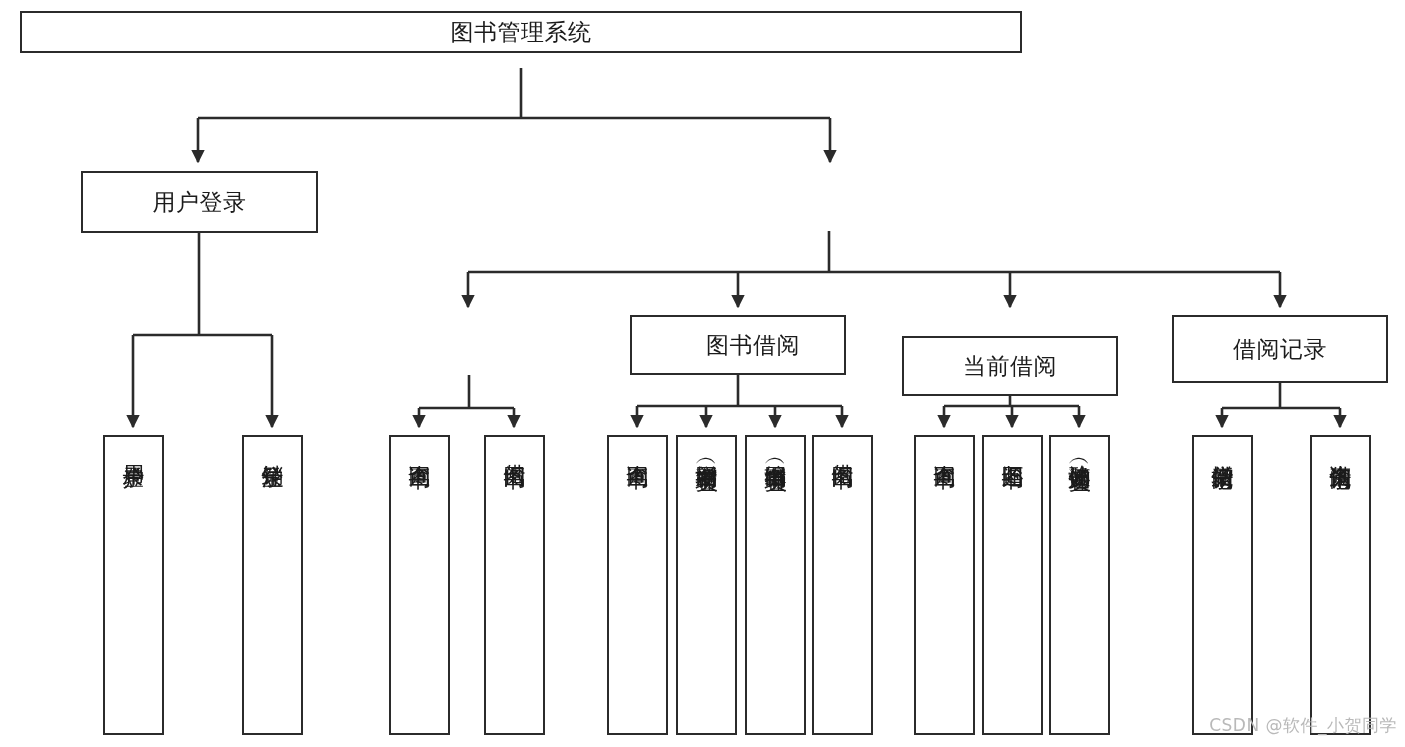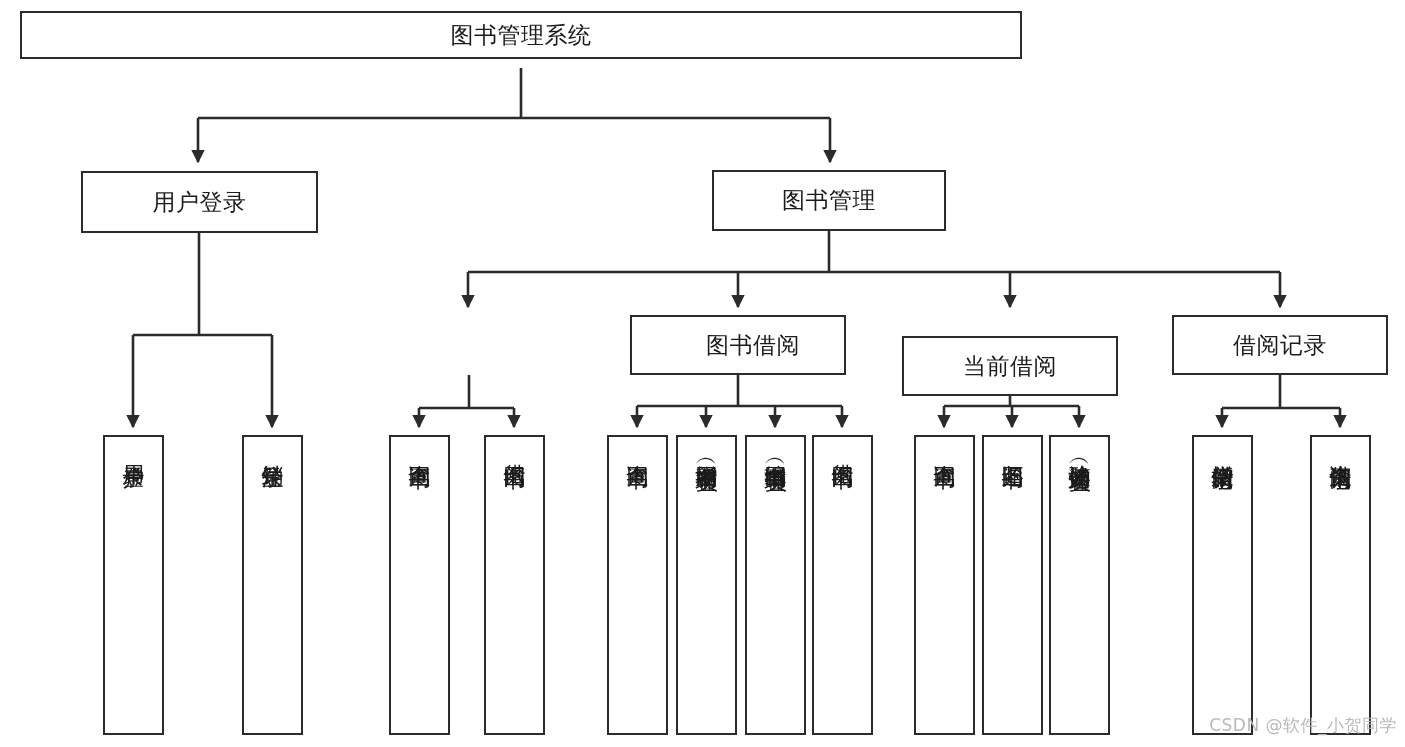--- a/index.html
+++ b/index.html
@@ -118,42 +118,39 @@
       <path d="M 1012 406 L 1012 427" marker-end="url(#arrow)"></path>
       <path d="M 1079 406 L 1079 427" marker-end="url(#arrow)"></path>
 
       <path d="M 1280 375 L 1280 408"></path>
       <path d="M 1222 408 L 1340 408"></path>
       <path d="M 1222 408 L 1222 427" marker-end="url(#arrow)"></path>
       <path d="M 1340 408 L 1340 427" marker-end="url(#arrow)"></path>
     </g>
   </svg>
 
-  <div class="node h" style="left:20px; top:11px; width:1002px; height:48px;">
+  <div class="node h" style="left:20px; top:11px; width:1002px; height:42px;">
     <span class="label">图书管理系统</span>
   </div>
 
   <div class="node h" style="left:81px; top:171px; width:237px; height:62px;">
     <span class="label">用户登录</span>
   </div>
 
-  <div class="node h" style="left:712px; top:170px; width:234px; height:61px;">
-    <span class="label">图书管理</span>
-  </div>
 
 
   <div class="node h" style="left:630px; top:315px; width:216px; height:60px;padding-left:30px;">
     <span class="label">图书借阅</span>
   </div>
 
   <div class="node h" style="left:902px; top:315px; width:216px; height:60px;margin-top:21px;">
     <span class="label">当前借阅</span>
   </div>
 
-  <div class="node h" style="left:1172px; top:315px; width:216px; height:60px;">
+  <div class="node h" style="left:1172px; top:315px; width:216px; height:68px;">
     <span class="label">借阅记录</span>
   </div>
 
   <div class="node v" style="left:103px; top:435px; width:61px; height:300px;">
     <span class="label">用户登录</span>
   </div>
 
   <div class="node v" style="left:242px; top:435px; width:61px; height:300px;">
     <span class="label">注销登录</span>
   </div>

